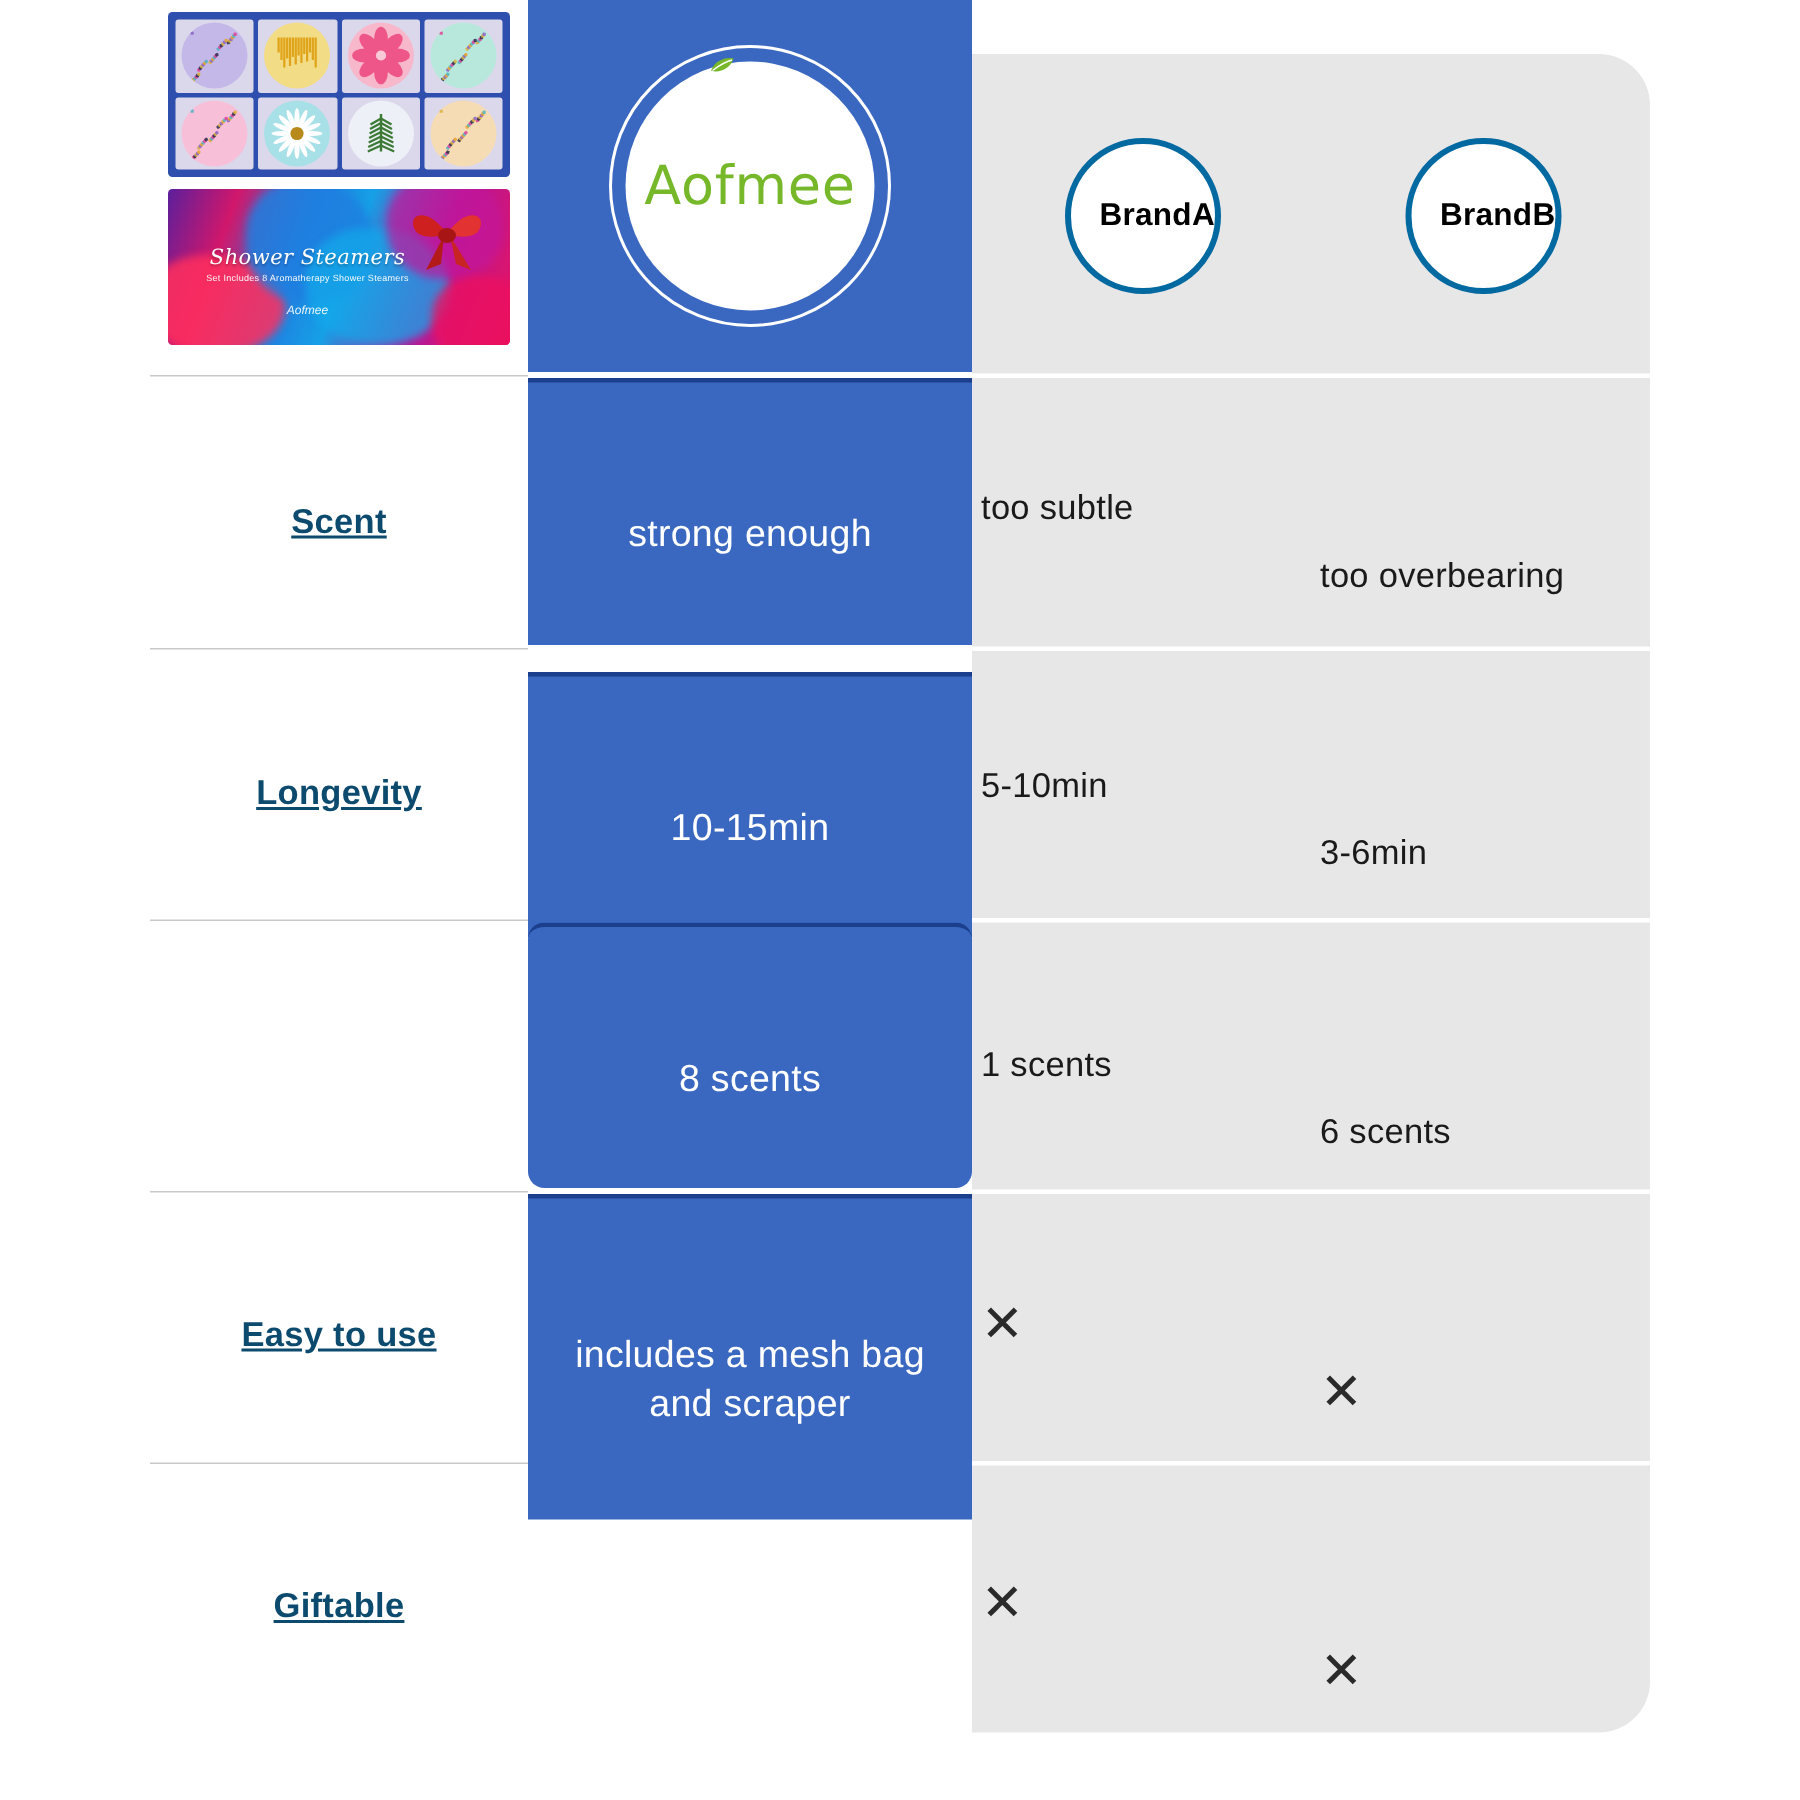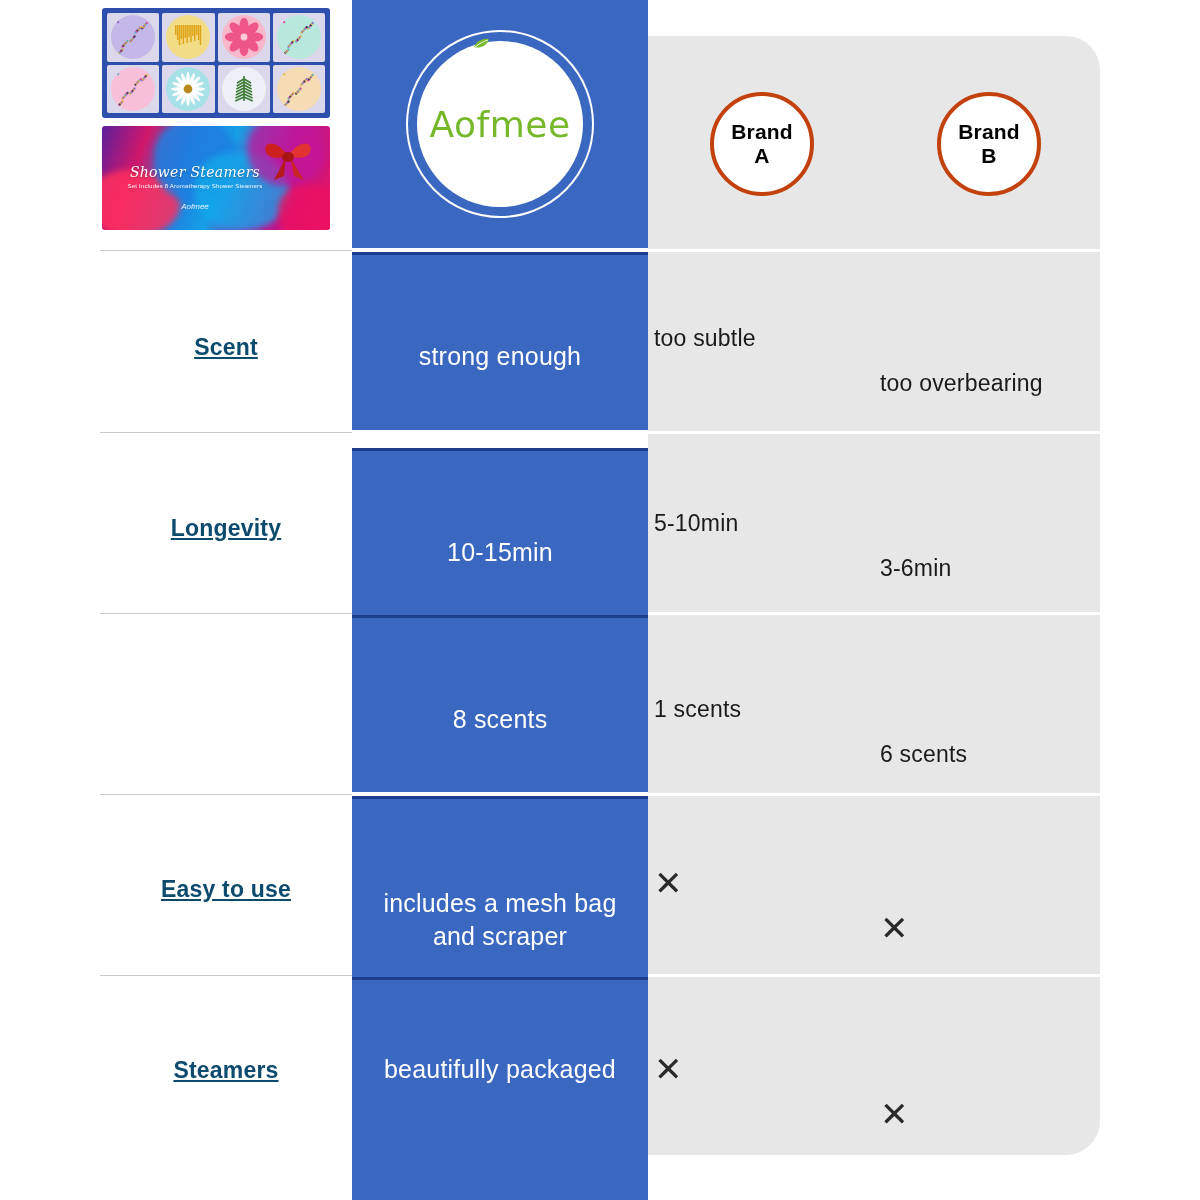--- a/index.html
+++ b/index.html
@@ -106,21 +106,21 @@
     position: absolute;
     top: -3px;
     left: 56px;
     width: 17px;
     height: 11px;
   }
 
   
   .product-img {
     position: absolute;
-    left: 102px;
+    left: 112px;
     top: 8px;
     width: 228px;
     height: 222px;
   }
   .tablet-box {
     position: absolute;
     left: 0; top: 0;
     width: 228px;
     height: 110px;
     background: #2f4fae;
@@ -202,26 +202,26 @@
     height: 50px;
   }
 
   
   .brand-circle {
     position: absolute;
     width: 104px;
     height: 104px;
     border-radius: 50%;
     background: #ffffff;
-    border: 4px solid #c2410c;
+    border: 4px solid #0369a1;
     box-sizing: border-box;
     display: flex;
-    flex-direction: column;
+    flex-direction: row;
     align-items: center;
-    justify-content: center;
+    justify-content: flex-end;
     line-height: 1.16;
   }
   .brand-circle span {
     color: #000000;
     font-size: 21px;
     font-weight: 700;
     letter-spacing: .2px;
   }
 
   
@@ -531,34 +531,31 @@
   <div class="comp-value comp-a" style="top:325px">too subtle</div>
   <div class="comp-value comp-b" style="top:325px">too overbearing</div>
 
   <div class="row-label" style="top:515px">Longevity</div>
   <div class="blue-cell" style="top:448px;height:177px;">
     <span class="blue-text">10-15min</span>
   </div>
   <div class="comp-value comp-a" style="top:510px">5-10min</div>
   <div class="comp-value comp-b" style="top:510px">3-6min</div>
 
-  <div class="blue-cell" style="top:615px;height:177px;">
+  <div class="blue-cell" style="top:615px;height:177px;border-radius:11px;">
     <span class="blue-text">8 scents</span>
   </div>
   <div class="comp-value comp-a" style="top:696px">1 scents</div>
   <div class="comp-value comp-b" style="top:696px">6 scents</div>
 
   <div class="row-label" style="top:876px">Easy to use</div>
   <div class="blue-cell" style="top:796px;height:217px;">
     <span class="blue-text">includes a mesh bag
 and scraper</span>
   </div>
   <div class="comp-value comp-a cross" style="top:866px">✕</div>
   <div class="comp-value comp-b cross" style="top:866px">✕</div>
 
-  <div class="row-label" style="top:1057px">Steamers</div>
-  <div class="blue-cell" style="top:977px;height:223px;">
-    <span class="blue-text" style="margin-top:-42px">beautifully packaged</span>
-  </div>
+  <div class="row-label" style="top:1057px">Giftable</div>
   <div class="comp-value comp-a cross" style="top:1052px">✕</div>
   <div class="comp-value comp-b cross" style="top:1052px">✕</div>
 
 </div>
 
 </body></html>

